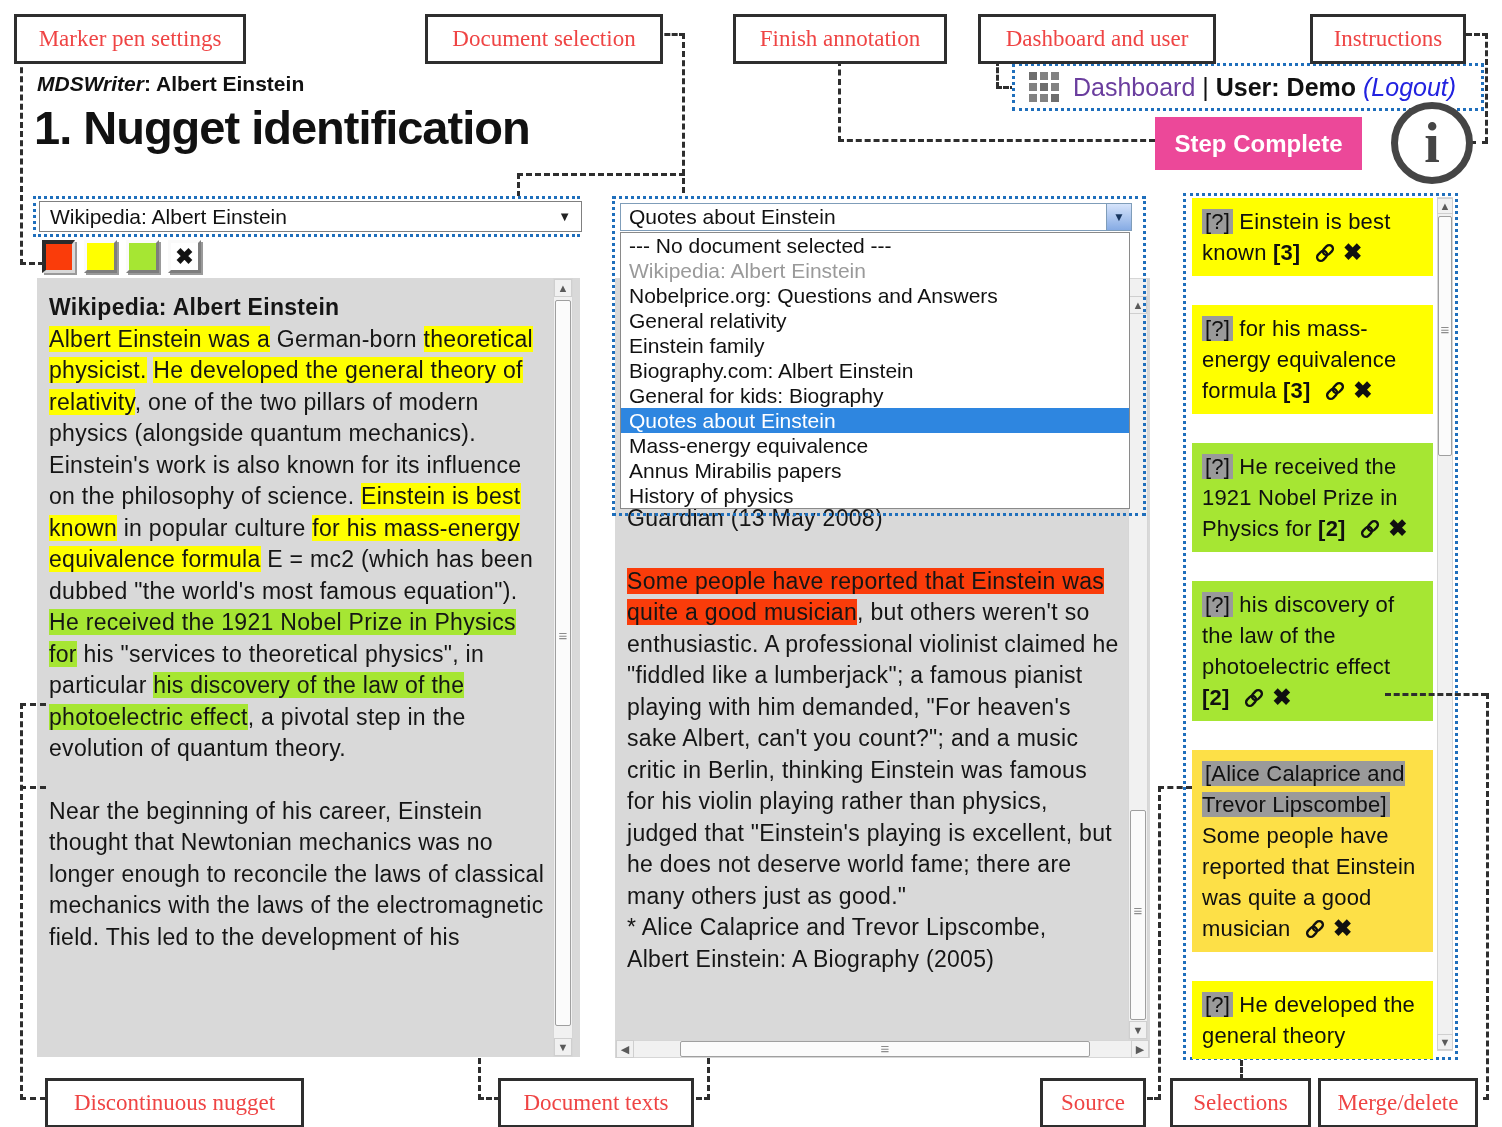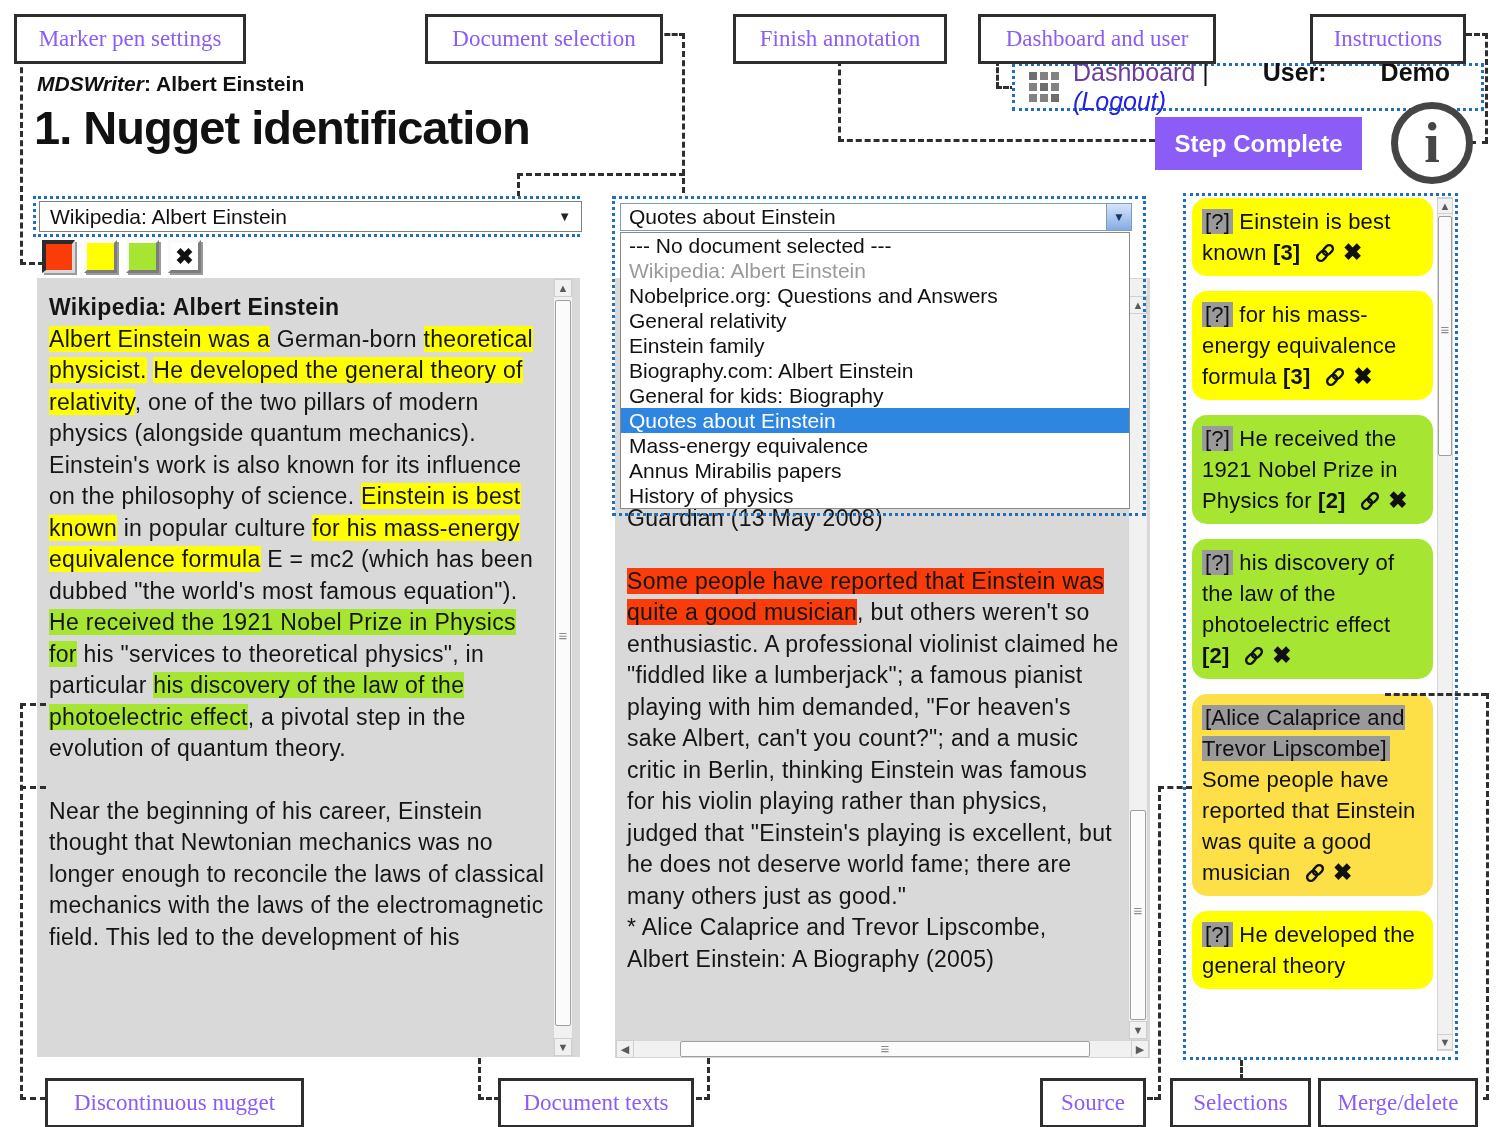--- a/index.html
+++ b/index.html
@@ -1,38 +1,38 @@
 <!DOCTYPE html>
 <html><head>
 <meta charset="utf-8">
 <style>
   html,body{margin:0;padding:0;background:#fff;}
   #root{position:relative;width:1502px;height:1127px;background:#fff;overflow:hidden;
         font-family:"Liberation Sans",sans-serif;color:#111;}
   
   .callout{position:absolute;height:44px;border:3px solid #2e2e2e;background:#fff;
-           font-family:"Liberation Serif",serif;font-size:23px;color:#8b5cf6;
+           font-family:"Liberation Serif",serif;font-size:23px;color:#ef4444;
            display:flex;align-items:center;justify-content:center;z-index:7;}
   
   .cv{position:absolute;width:0;border-left:3px dashed #2e2e2e;z-index:4;}
   .ch{position:absolute;height:0;border-top:3px dashed #2e2e2e;z-index:4;}
   
   .app-title{position:absolute;left:37px;top:72px;font-size:21px;font-weight:bold;}
   .app-title .it{font-style:italic;}
   .step-title{position:absolute;left:34px;top:100px;margin:0;font-size:47px;font-weight:800;letter-spacing:-1px;}
   .dash-bar{position:absolute;left:1012px;top:63px;width:452px;height:42px;border:3px dotted #1f6fbc;
             display:flex;align-items:center;padding-left:14px;z-index:5;background:#fff;}
   .grid-icon{display:grid;grid-template-columns:repeat(3,8px);grid-template-rows:repeat(3,8px);gap:3px;margin-right:14px;}
   .grid-icon i{background:#828282;}
   .grid-icon i:nth-child(1),.grid-icon i:nth-child(5),.grid-icon i:nth-child(9){background:#6e6e6e;}
   .dash-bar .txt{font-size:25px;}
   .lnk-dash{color:#6a3d9e;}
   .lnk-logout{color:#2222e0;font-style:italic;}
-  .bold{font-weight:bold;margin-left:47px;}
-  .step-btn{position:absolute;left:1155px;top:117px;width:207px;height:53px;background:#8b5cf6;color:#fff;
+  .bold{font-weight:bold;}
+  .step-btn{position:absolute;left:1155px;top:117px;width:207px;height:53px;background:#ec4899;color:#fff;
             font-size:24px;font-weight:bold;display:flex;align-items:center;justify-content:center;z-index:5;}
   .info-circle{position:absolute;left:1391px;top:102px;width:68px;height:68px;border:7px solid #454545;border-radius:50%;
                background:#fff;display:flex;align-items:center;justify-content:center;z-index:5;
                font-family:"Liberation Serif",serif;font-weight:bold;font-size:56px;color:#454545;line-height:1;}
   
   .dotted{position:absolute;border:3px dotted #1f6fbc;}
   
   .select-box{position:absolute;background:#fff;border:1px solid #808080;display:flex;align-items:center;
               font-size:21px;padding-left:10px;z-index:6;}
   .select-box .arr{position:absolute;right:10px;font-size:13px;color:#222;}
@@ -62,22 +62,22 @@
          font-size:21px;padding-left:8px;z-index:6;box-sizing:border-box;}
   .combo-btn{position:absolute;right:0;top:0;bottom:0;width:24px;border-left:1px solid #7f9db9;
              background:linear-gradient(#d6e4fb,#86abe4);display:flex;align-items:center;justify-content:center;
              font-size:12px;color:#17355e;}
   .dropdown-list{position:absolute;background:#fff;border:1px solid #8a8a8a;z-index:6;font-size:21px;}
   .dropdown-list .opt{height:25px;line-height:25px;padding-left:8px;white-space:nowrap;overflow:hidden;cursor:pointer;}
   .dropdown-list .opt.used{color:#9a9a9a;}
   .dropdown-list .opt.selected{background:#2e86e0;color:#fff;}
   
   .cards{position:absolute;left:1192px;top:198px;width:241px;z-index:2;}
-  .card{box-sizing:border-box;width:241px;padding:8px 10px;margin-bottom:15px;font-size:22px;line-height:31px;
-        letter-spacing:.2px;color:#101010;border-radius:15px;}
+  .card{box-sizing:border-box;width:241px;padding:8px 10px;margin-bottom:29px;font-size:22px;line-height:31px;
+        letter-spacing:.2px;color:#101010;}
   .card.yellow{background:#ffff00;}
   .card.green{background:#a6e633;}
   .card.red{background:#fde047;}
   .chip{background:#9a9a9a;padding:0 3px;}
   .count{font-weight:bold;}
   .card .icons{white-space:nowrap;}
   .card .x-ico{font-weight:bold;font-size:23px;}
   .link-svg{vertical-align:-4px;margin-left:6px;}
 </style>
 </head>

